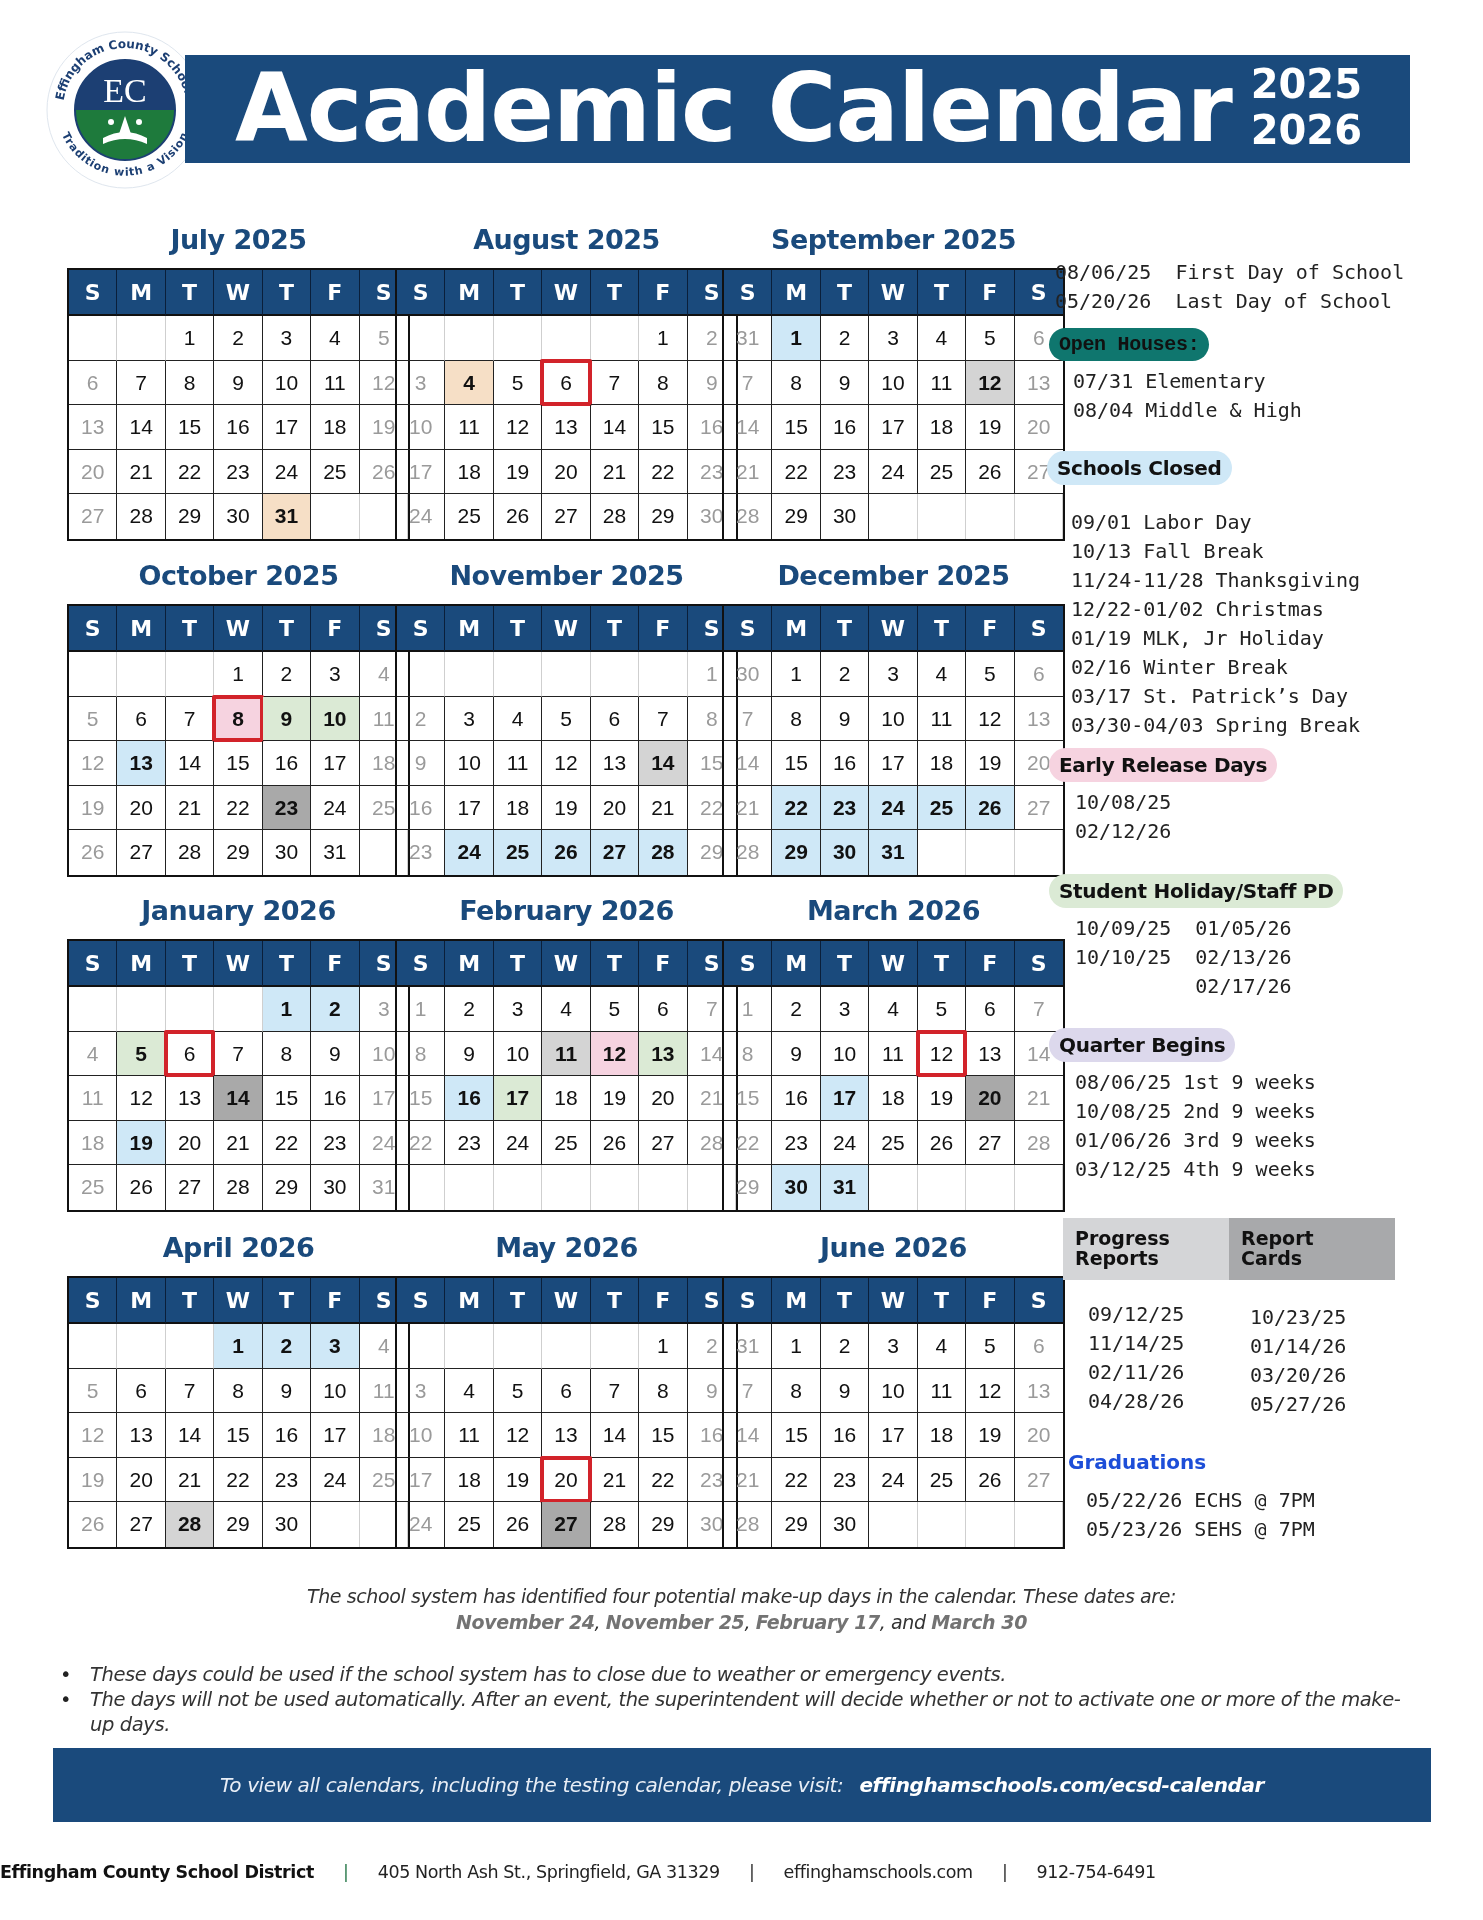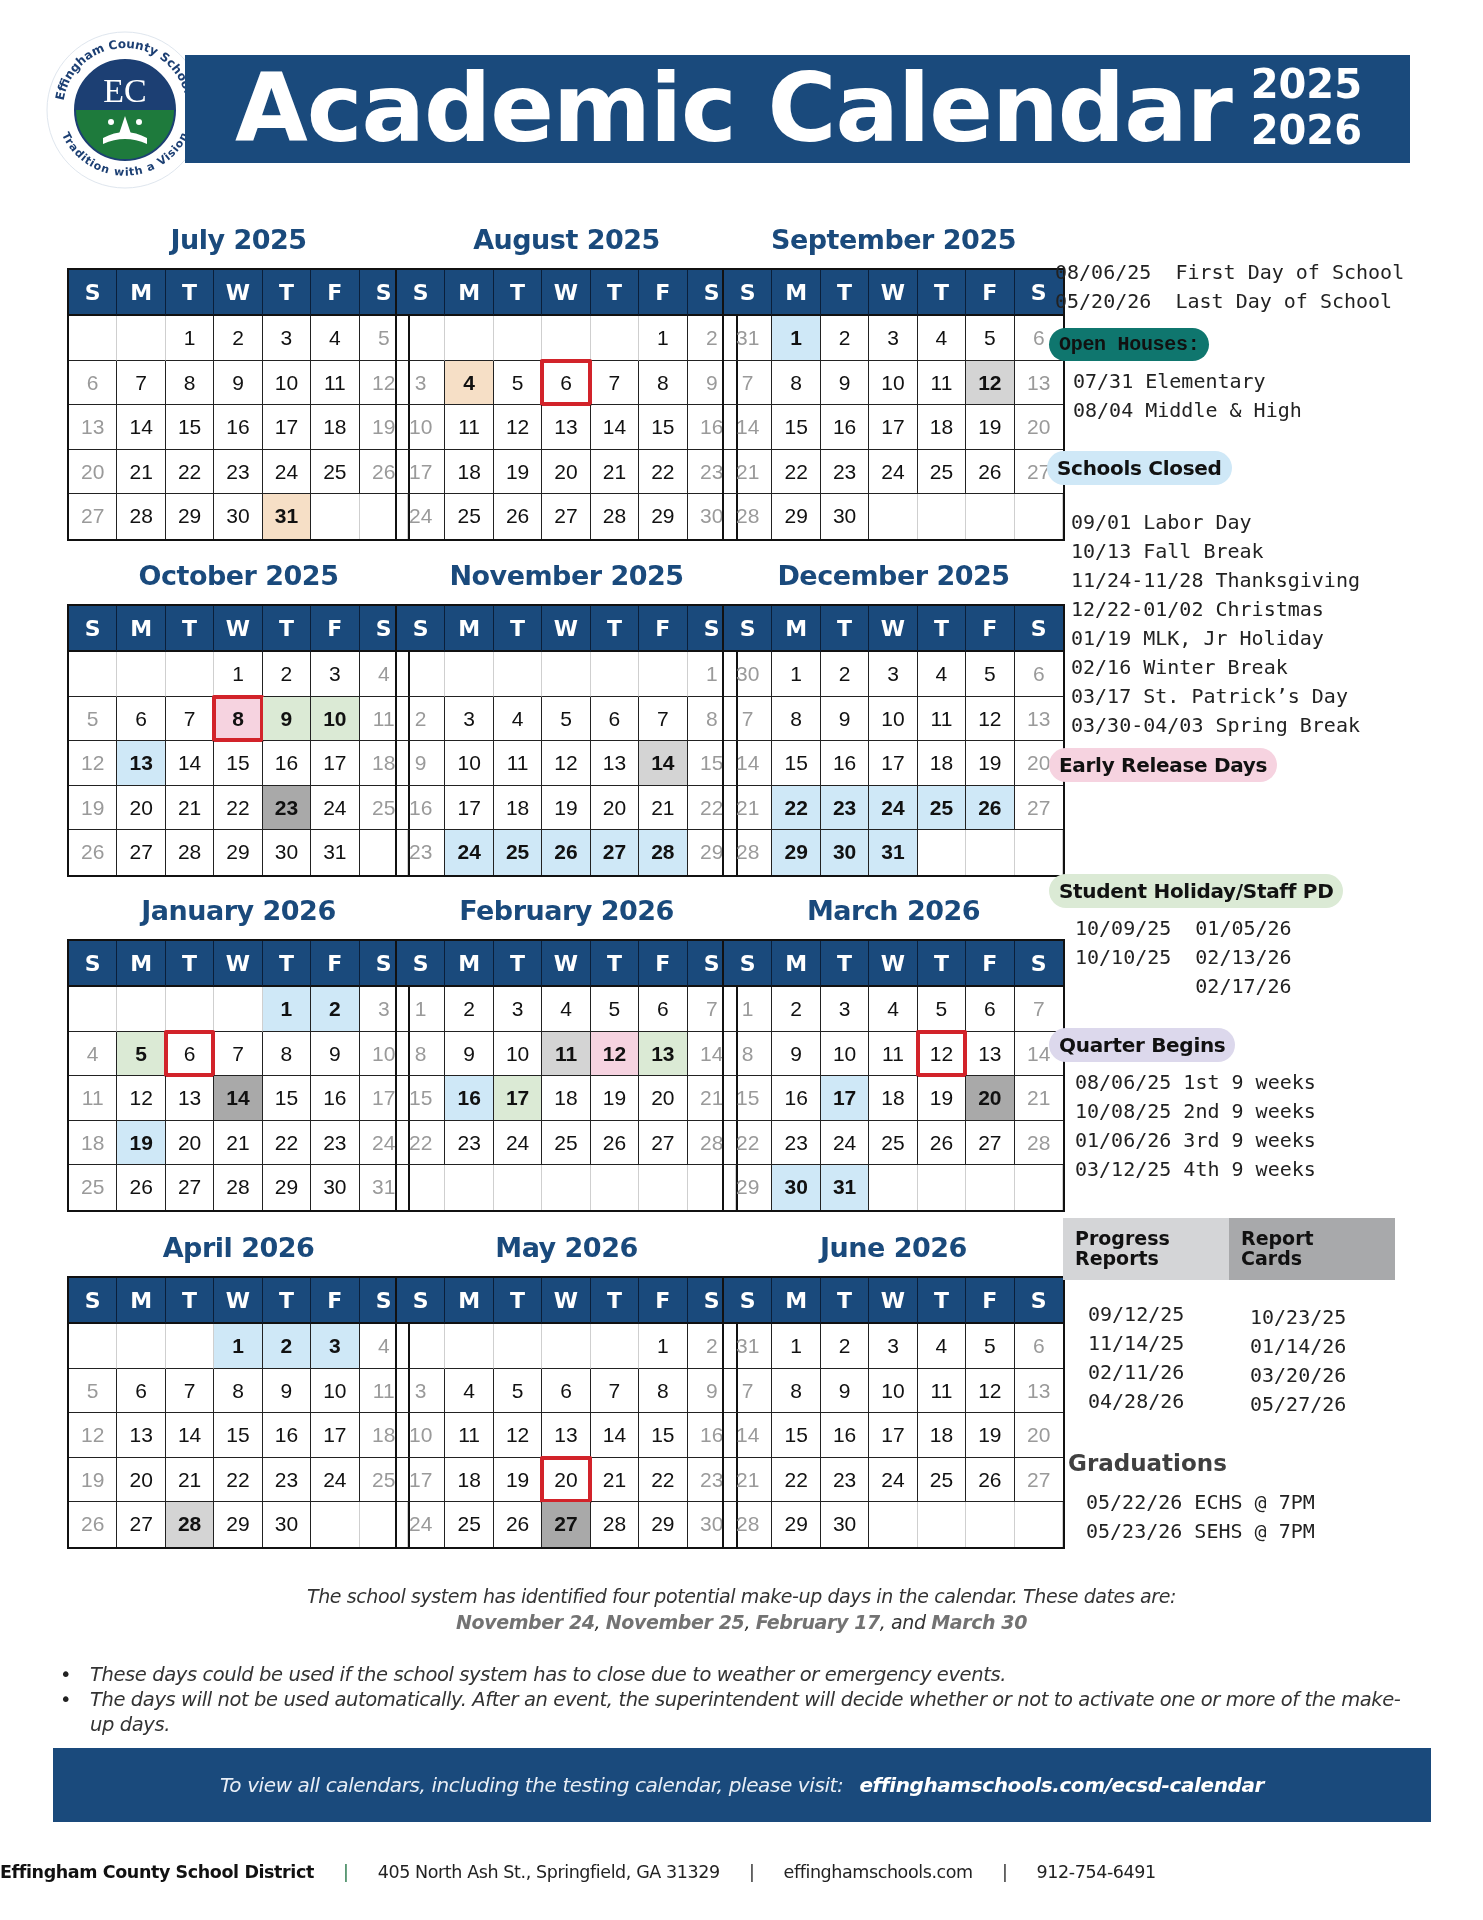--- a/index.html
+++ b/index.html
@@ -41,21 +41,21 @@
   .pill.pink { background: #f6d3e0; }
   .pill.green { background: #dbead5; }
   .pill.lavender { background: #dcd8ec; }
   .abs { position: absolute; }
 
   .rep-head { position: absolute; left: 1063px; top: 1218px; width: 332px; height: 62px; display: flex; }
   .rep-head div { flex: 1; font-family: "DejaVu Sans", sans-serif; font-weight: 700; font-size: 19px; line-height: 20px; padding: 10px 12px; color: #111; }
   .rep-head .h1 { background: #d4d5d7; }
   .rep-head .h2 { background: #a8a9ab; }
 
-  .grad-title { font-family: "DejaVu Sans", sans-serif; font-weight: 700; font-size: 23px; color: #404040; }
+  .grad-title { font-family: "DejaVu Sans", sans-serif; font-weight: 700; font-size: 20px; color: #1d4ed8; }
 
   
   .note { position: absolute; left: 0; width: 1483px; text-align: center; font-family: "DejaVu Sans", sans-serif; font-style: italic; font-size: 19px; color: #333; letter-spacing: -0.4px; }
   .note b { font-weight: 700; color: #737373; }
   .bullets { position: absolute; left: 58px; top: 1662px; width: 1360px; font-family: "DejaVu Sans", sans-serif; font-style: italic; font-size: 19.5px; color: #333; line-height: 25px; letter-spacing: -0.4px; }
   .bullets li { list-style: none; padding-left: 32px; position: relative; }
   .bullets li::before { content: "•"; position: absolute; left: 2px; font-style: normal; color: #222; }
 
   .footer-bar { position: absolute; left: 53px; top: 1748px; width: 1378px; height: 74px; background: #1a4a7c; color: #fff; display: flex; align-items: center; justify-content: center; font-family: "DejaVu Sans", sans-serif; font-size: 20px; letter-spacing: -0.4px; }
   .footer-bar .t { font-style: italic; font-weight: 400; color: #e8eef6; }
@@ -690,20 +690,24 @@
         <div class="mono">12/22-01/02 Christmas</div>
         <div class="mono">01/19 MLK, Jr Holiday</div>
         <div class="mono">02/16 Winter Break</div>
         <div class="mono">03/17 St. Patrick’s Day</div>
         <div class="mono">03/30-04/03 Spring Break</div>
       </div>
   </div>
 
   <div class="abs" style="left:-6px;top:490px;">
     <span class="pill pink">Early Release Days</span>
+    <div style="margin-top:6px;padding-left:26px;">
+      <div class="mono">10/08/25</div>
+      <div class="mono">02/12/26</div>
+    </div>
   </div>
 
   <div class="abs" style="left:-6px;top:616px;">
     <span class="pill green">Student Holiday/Staff PD</span>
     <div style="margin-top:6px;padding-left:26px;display:flex;gap:24px;">
       <div>
         <div class="mono">10/09/25</div>
         <div class="mono">10/10/25</div>
       </div>
       <div>

